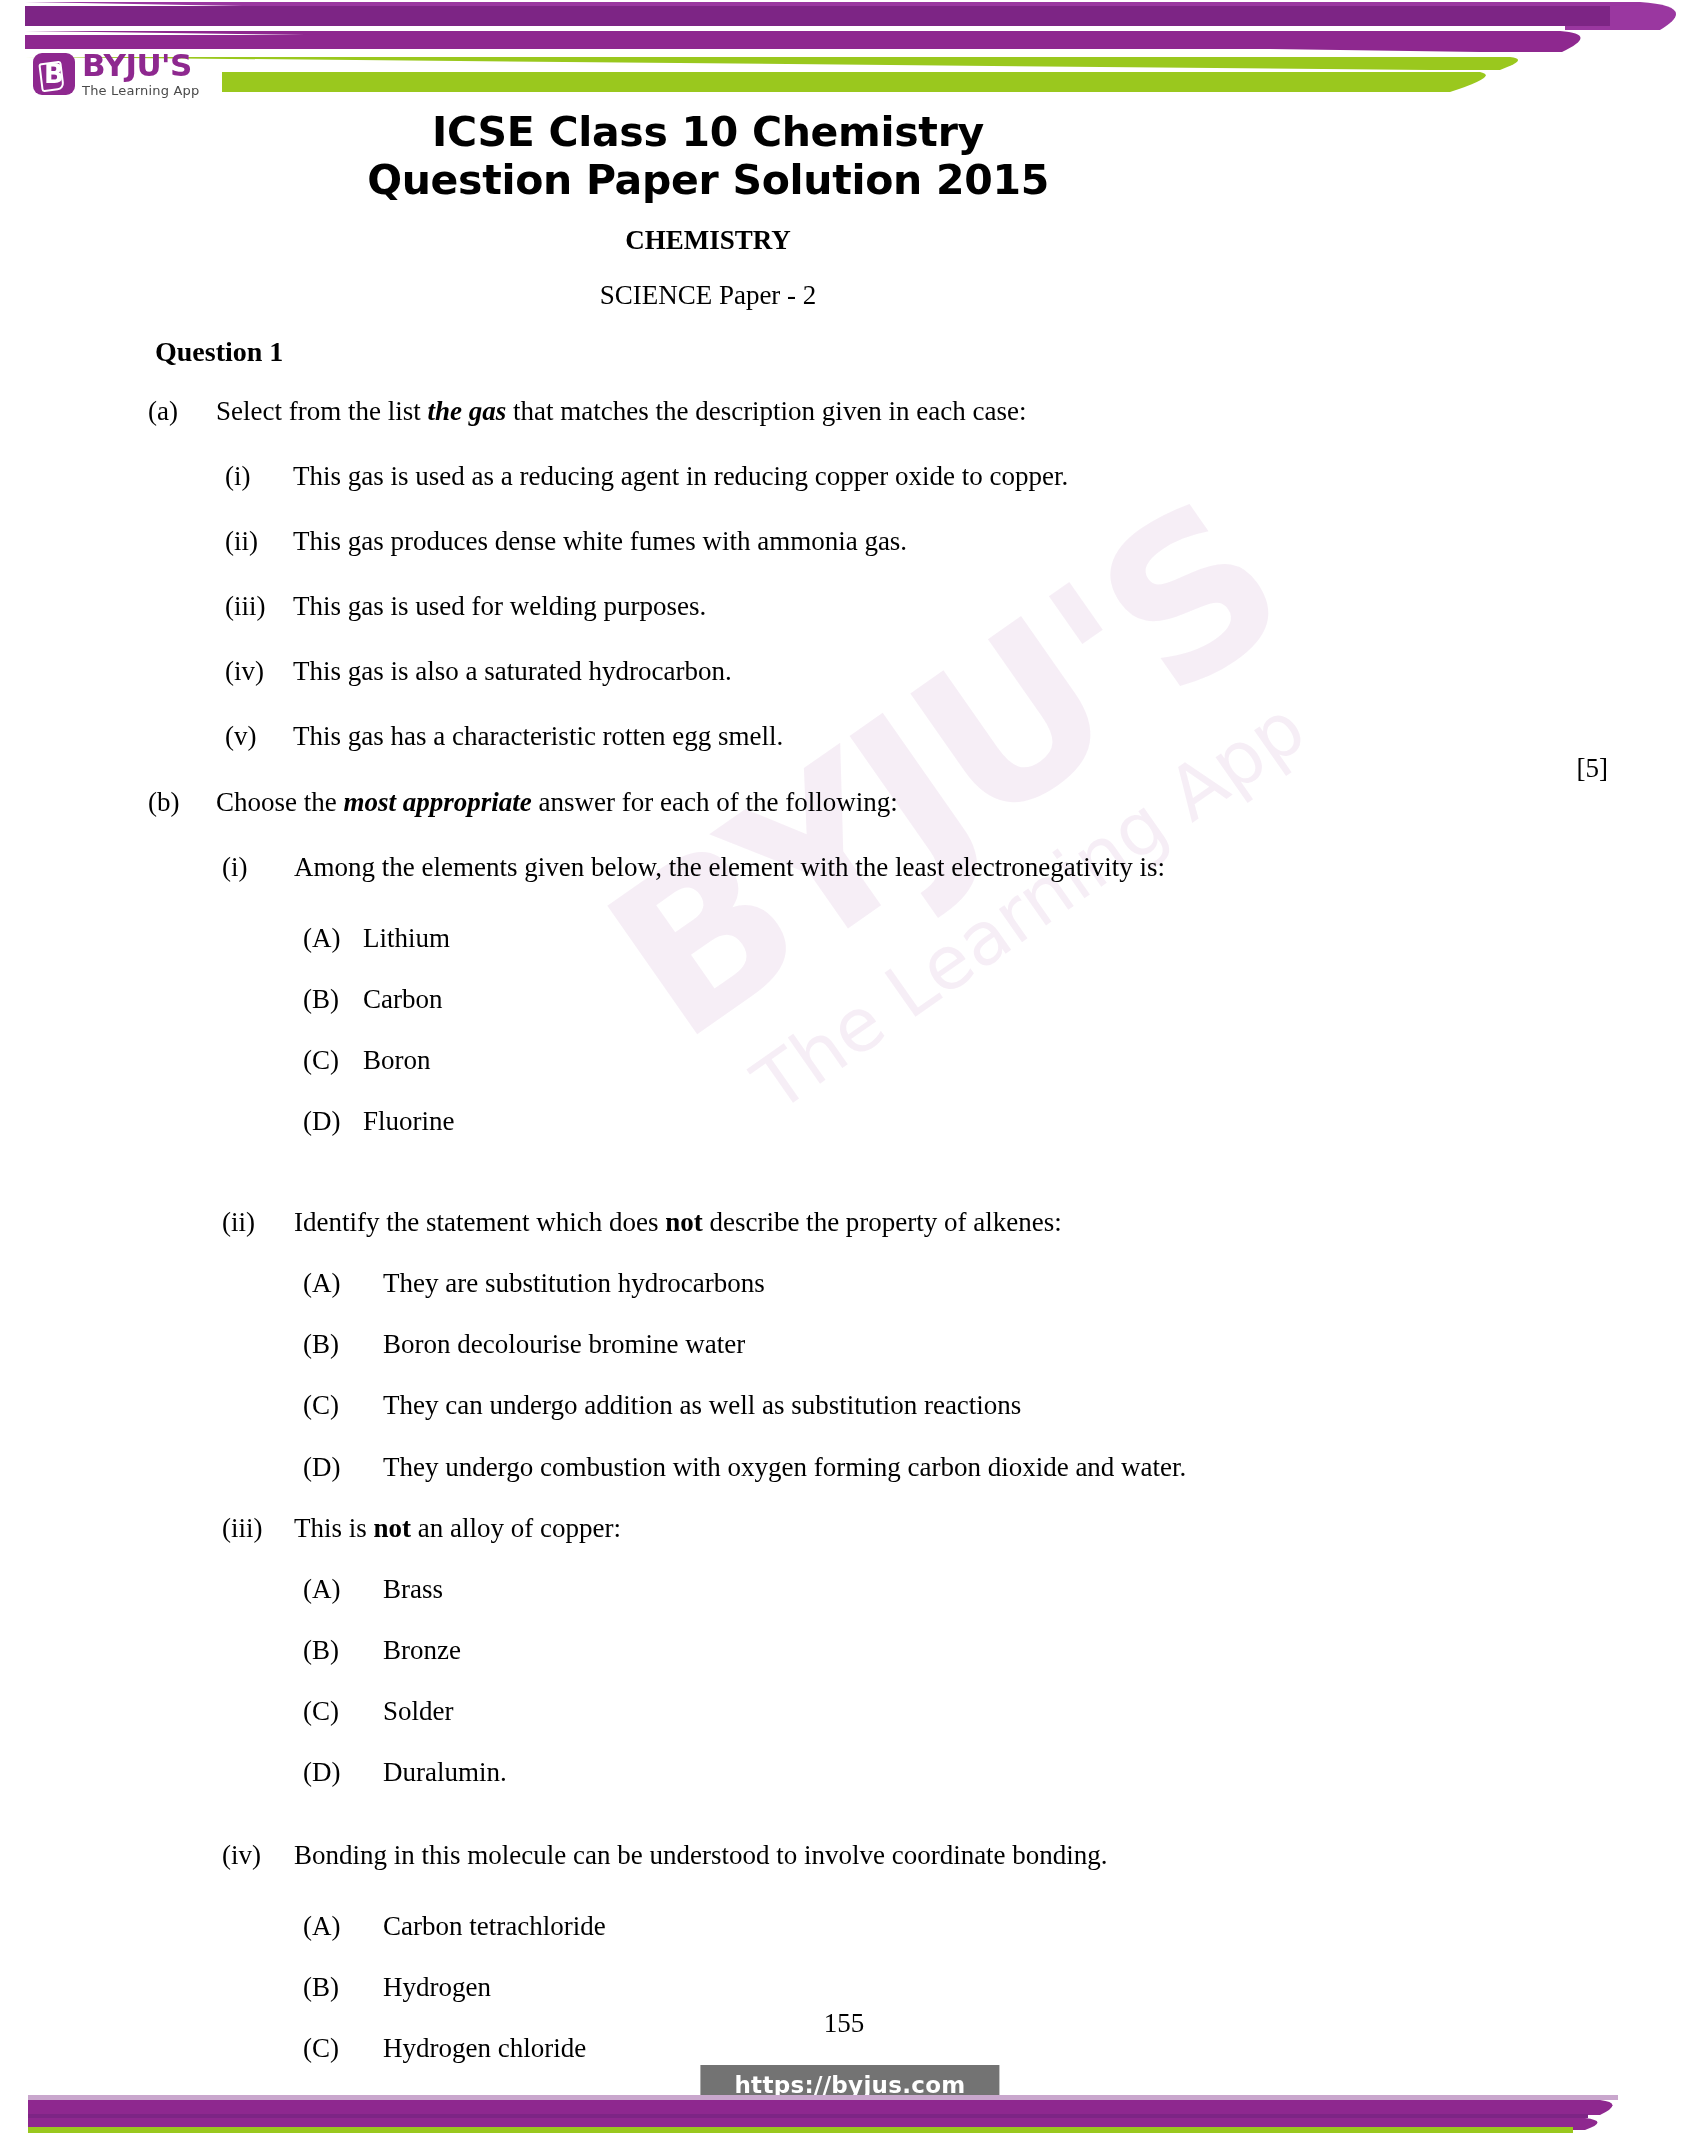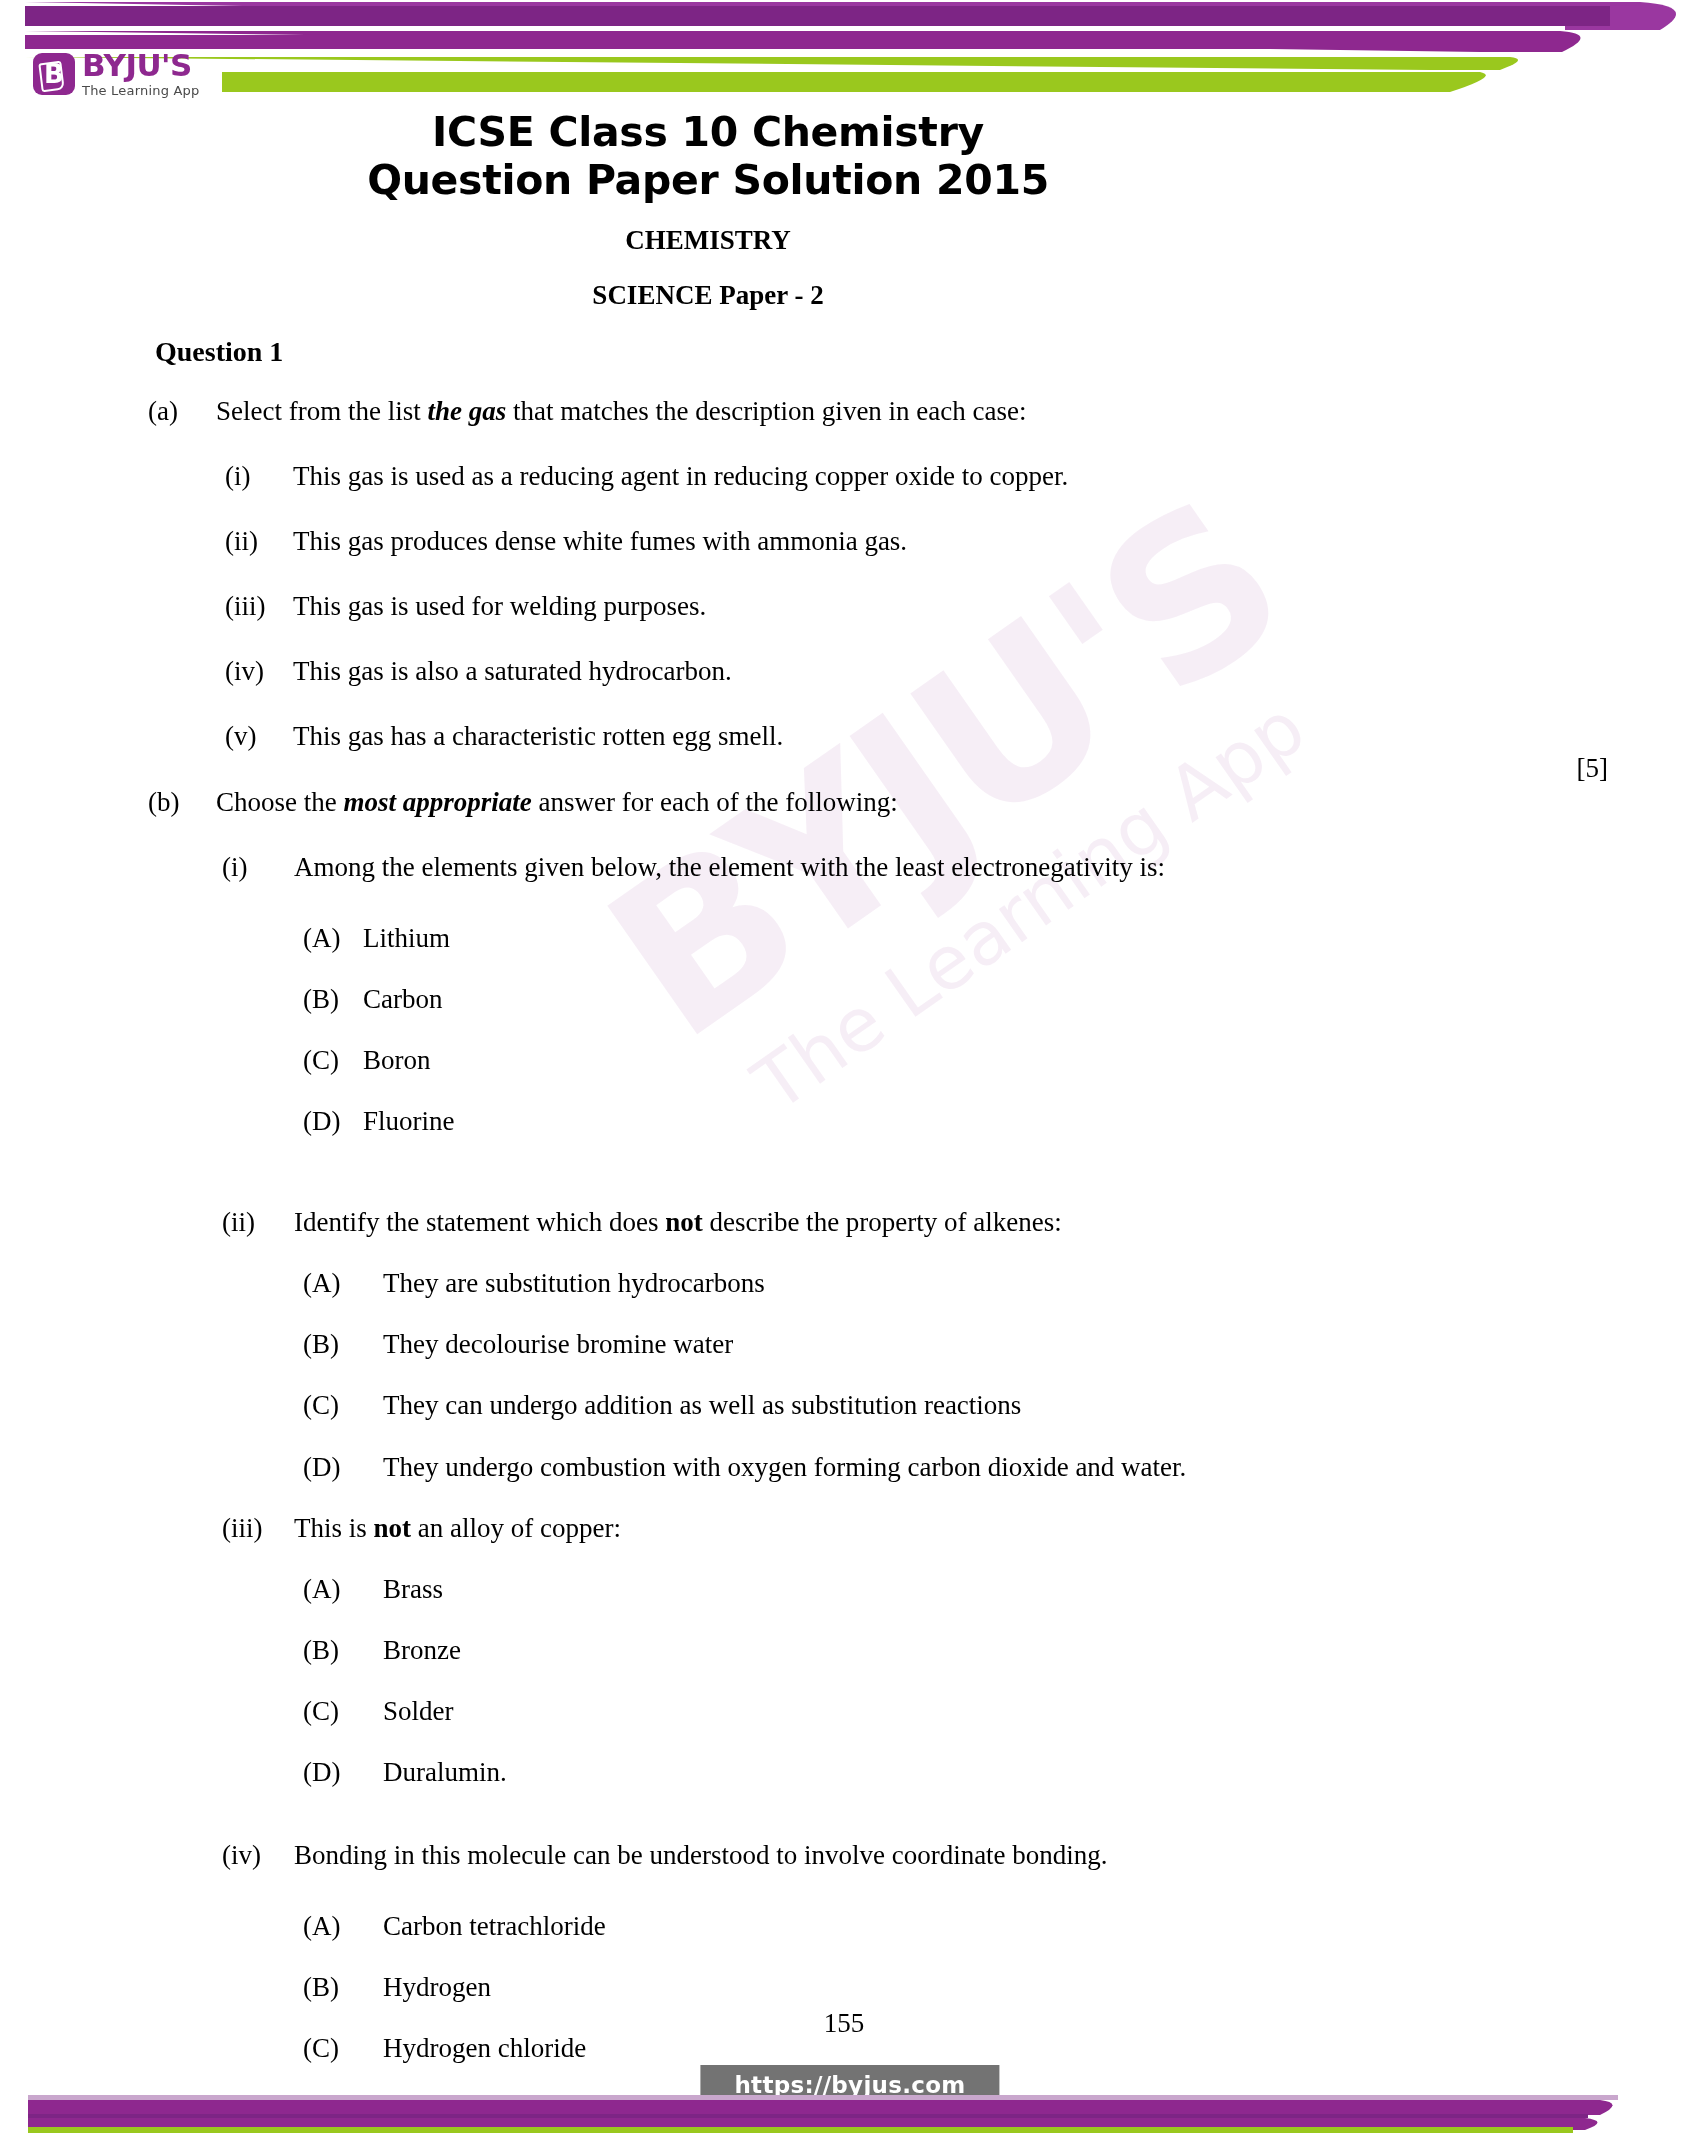--- a/index.html
+++ b/index.html
@@ -150,21 +150,21 @@
   }
   .sub1 {
     margin-top: 20px;
     font-family: Liberation Serif, serif;
     font-weight: bold;
     font-size: 27px;
   }
   .sub2 {
     margin-top: 24px;
     font-family: "Liberation Serif", serif;
-    font-weight: bold;
+    font-weight: normal;
     font-size: 27px;
   }
 
   
   .content {
     position: absolute;
     left: 0;
     top: 336px;
     width: 1700px;
   }
@@ -341,21 +341,21 @@
     <div class="row lvl-rom2">
       <span class="lbl">(ii)</span>
       <span class="txt"><span>Identify the statement which does </span><b class="bld">not</b><span> describe the property of alkenes:</span></span>
     </div>
     <div class="row lvl-optw">
       <span class="lbl">(A)</span>
       <span class="txt">They are substitution hydrocarbons</span>
     </div>
     <div class="row lvl-optw">
       <span class="lbl">(B)</span>
-      <span class="txt">They decolourise bromine water</span>
+      <span class="txt">Boron decolourise bromine water</span>
     </div>
     <div class="row lvl-optw">
       <span class="lbl">(C)</span>
       <span class="txt">They can undergo addition as well as substitution reactions</span>
     </div>
     <div class="row lvl-optw">
       <span class="lbl">(D)</span>
       <span class="txt">They undergo combustion with oxygen forming carbon dioxide and water.</span>
     </div>
 

